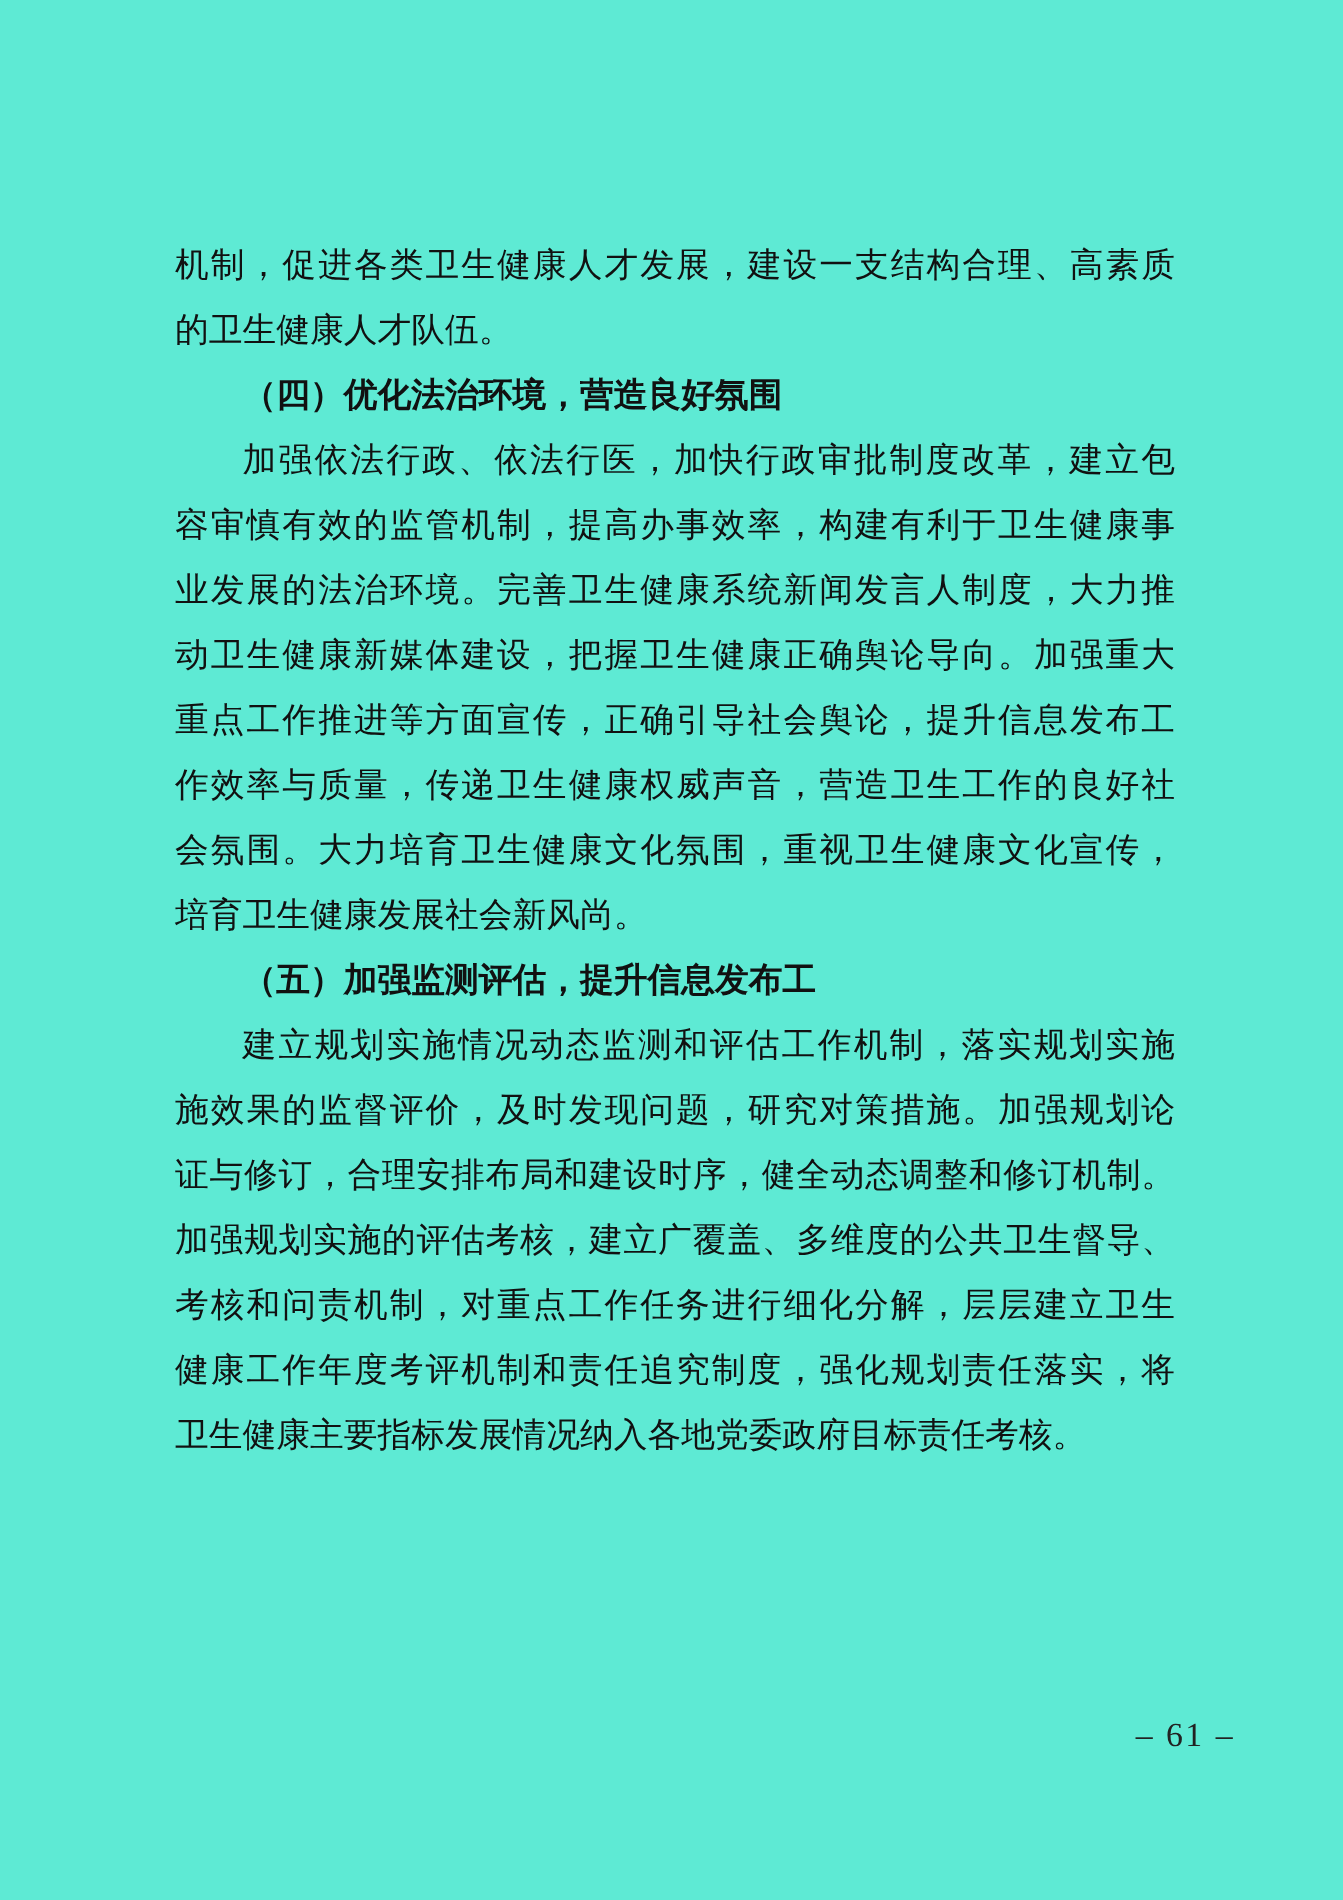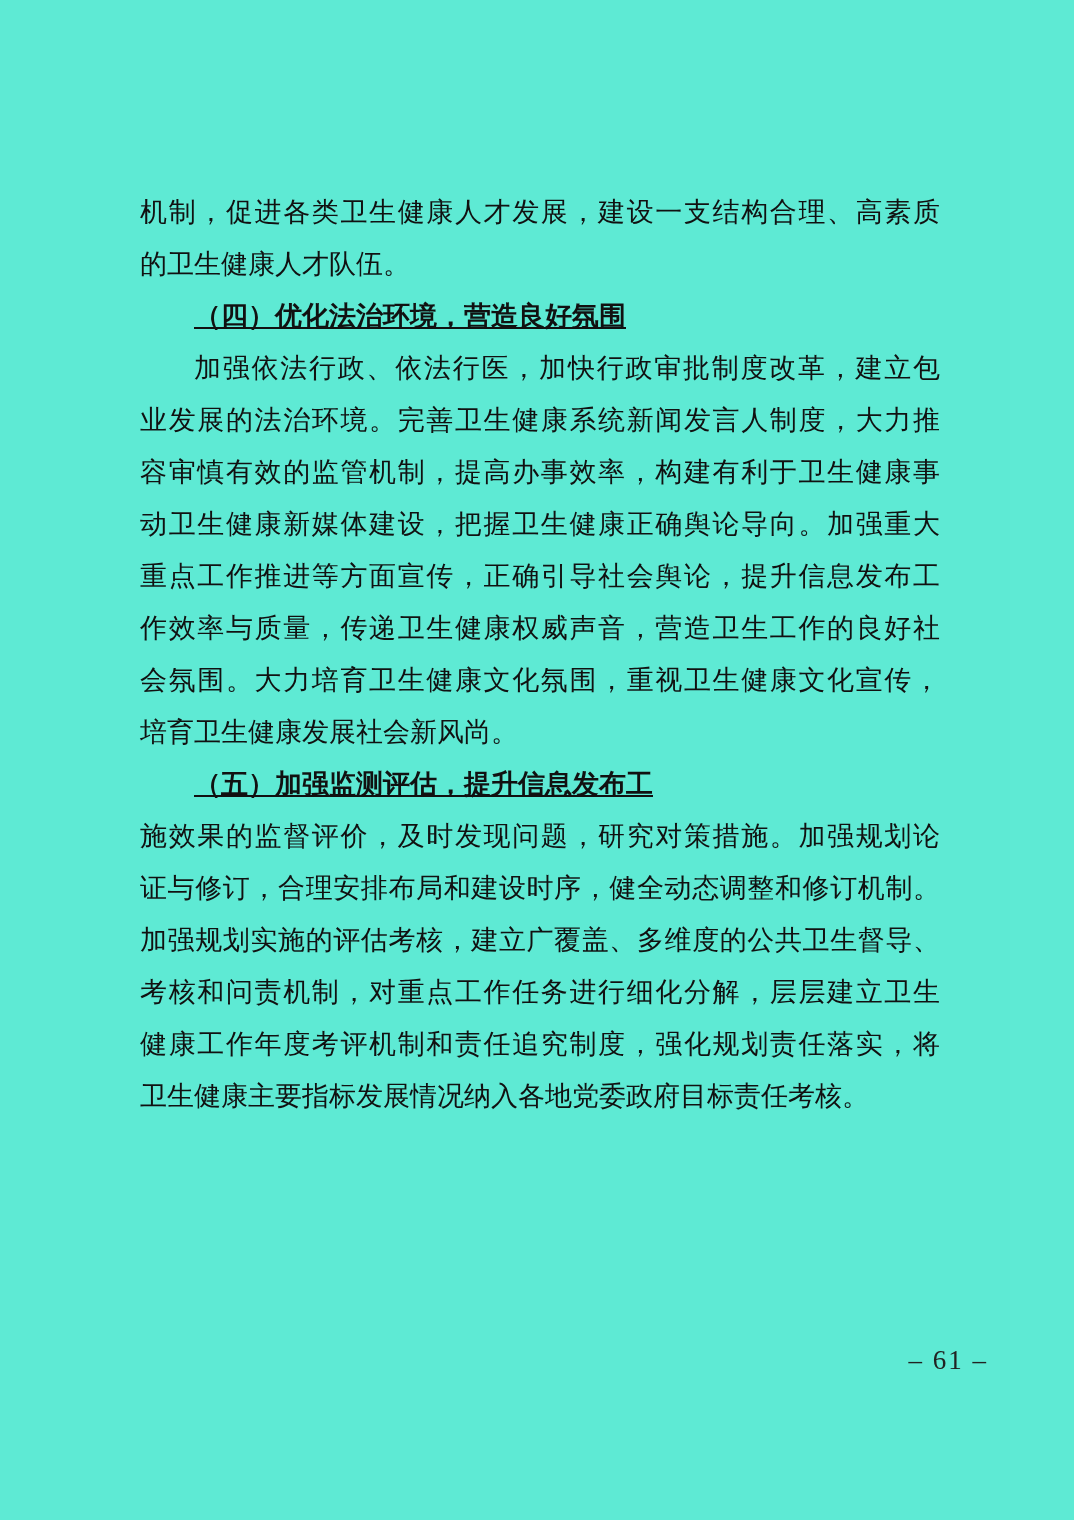--- a/index.html
+++ b/index.html
@@ -31,50 +31,50 @@
   }
   .line.fill {
     text-align: justify;
     text-align-last: justify;
   }
   .line.indent-2 {
     padding-left: 54px;
   }
   .line.heading {
     font-weight: bold;
-    text-decoration: underline;
   }
   .footer {
     position: absolute;
-    top: 1340px;
+    top: 1368px;
     right: 86px;
     font-size: 27px;
     line-height: 40px;
     color: #222222;
     letter-spacing: 2px;
     font-family: "Liberation Serif", serif;
   }
 </style>
 </head>
 <body>
 
 <div class="page">
   <div class="content" id="text-content">
       <div class="line fill">机制，促进各类卫生健康人才发展，建设一支结构合理、高素质</div>
       <div class="line">的卫生健康人才队伍。</div>
       <div class="line indent-2 heading">（四）优化法治环境，营造良好氛围</div>
       <div class="line fill indent-2">加强依法行政、依法行医，加快行政审批制度改革，建立包</div>
+      <div class="line fill">容审慎有效的监管机制，提高办事效率，构建有利于卫生健康事</div>
       <div class="line fill">业发展的法治环境。完善卫生健康系统新闻发言人制度，大力推</div>
-      <div class="line fill">容审慎有效的监管机制，提高办事效率，构建有利于卫生健康事</div>
       <div class="line fill">动卫生健康新媒体建设，把握卫生健康正确舆论导向。加强重大</div>
       <div class="line fill">重点工作推进等方面宣传，正确引导社会舆论，提升信息发布工</div>
       <div class="line fill">作效率与质量，传递卫生健康权威声音，营造卫生工作的良好社</div>
       <div class="line fill">会氛围。大力培育卫生健康文化氛围，重视卫生健康文化宣传，</div>
       <div class="line">培育卫生健康发展社会新风尚。</div>
       <div class="line indent-2 heading">（五）加强监测评估，提升信息发布工</div>
+      <div class="line fill indent-2">建立规划实施情况动态监测和评估工作机制，落实规划实施</div>
       <div class="line fill">施效果的监督评价，及时发现问题，研究对策措施。加强规划论</div>
       <div class="line fill">证与修订，合理安排布局和建设时序，健全动态调整和修订机制。</div>
       <div class="line fill">加强规划实施的评估考核，建立广覆盖、多维度的公共卫生督导、</div>
       <div class="line fill">考核和问责机制，对重点工作任务进行细化分解，层层建立卫生</div>
       <div class="line fill">健康工作年度考评机制和责任追究制度，强化规划责任落实，将</div>
       <div class="line">卫生健康主要指标发展情况纳入各地党委政府目标责任考核。</div>
     </div>
   <div class="footer">– 61 –</div>
 </div>
 

